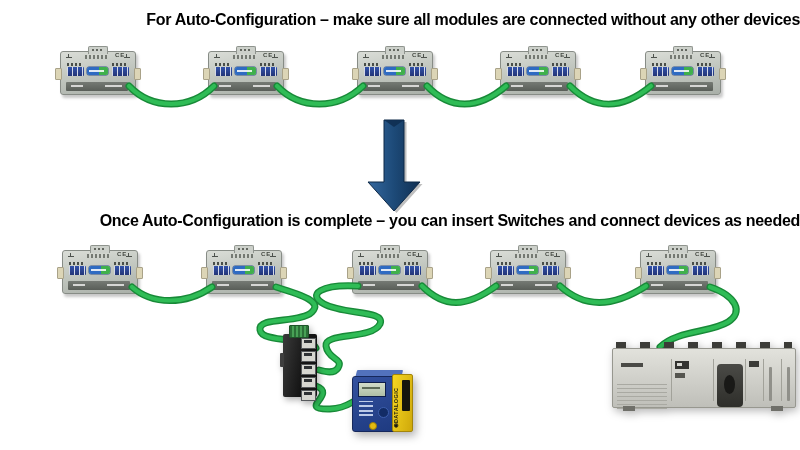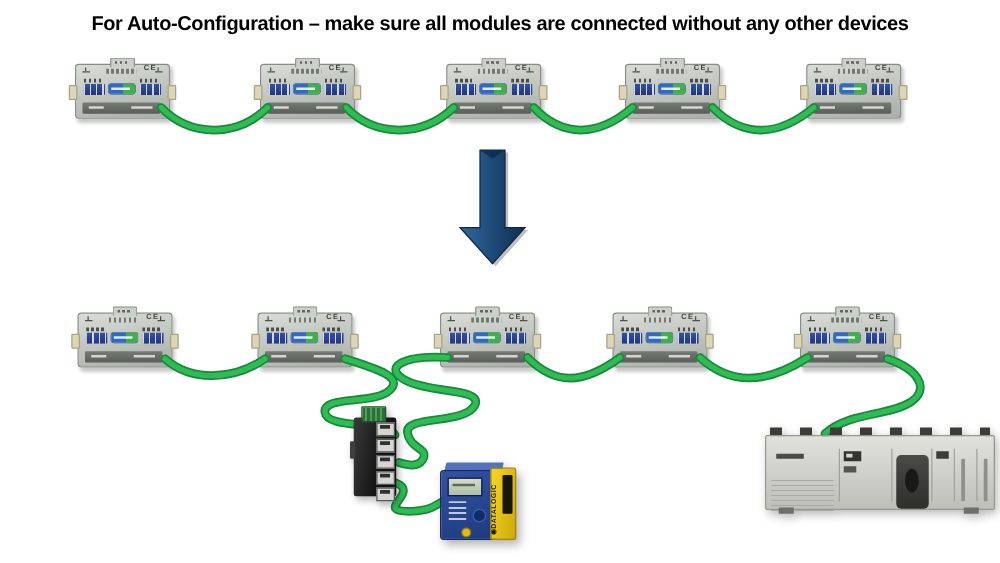--- a/index.html
+++ b/index.html
@@ -1,18 +1,18 @@
 <!DOCTYPE html>
 <html><head>
 <meta charset="utf-8">
 <style>
   html,body{margin:0;padding:0;background:#fff;}
   #canvas{position:relative;width:800px;height:450px;background:#fff;overflow:hidden;
           font-family:"Liberation Sans",sans-serif;}
-  .heading{position:absolute;left:0;width:800px;text-align:center;font-weight:bold;
+  .heading{position:absolute;left:0;width:800px;text-align:right;font-weight:bold;
            font-size:16px;letter-spacing:-0.3px;color:#000;white-space:nowrap;}
   #heading-top{top:11px;}
   #heading-bottom{top:212px;}
 
   
   .module-row{position:absolute;left:0;width:800px;height:60px;}
   #row-top{top:46px;}
   #row-bottom{top:245px;}
 
   .module{position:absolute;top:0;width:76px;height:52px;}
@@ -184,20 +184,21 @@
     <div class="m-mark r"></div>
     <div class="m-term l"></div>
     <div class="m-term r"></div>
     <div class="m-logo"></div>
     <div class="m-strip"></div>
     <div class="m-latch l"></div>
     <div class="m-latch r"></div>
   </div>
     </div>
 
+  <div id="heading-bottom" class="heading">Once Auto-Configuration is complete – you can insert Switches and connect devices as needed</div>
 
   <div id="row-bottom" class="module-row">
       <div class="module" style="left: 62px;">
     <div class="m-body"></div>
     <div class="m-tab"></div>
     <div class="m-ear l"></div>
     <div class="m-ear r"></div>
     <div class="m-ce">CE</div>
     <div class="m-toptext"></div>
     <div class="m-mark l"></div>

